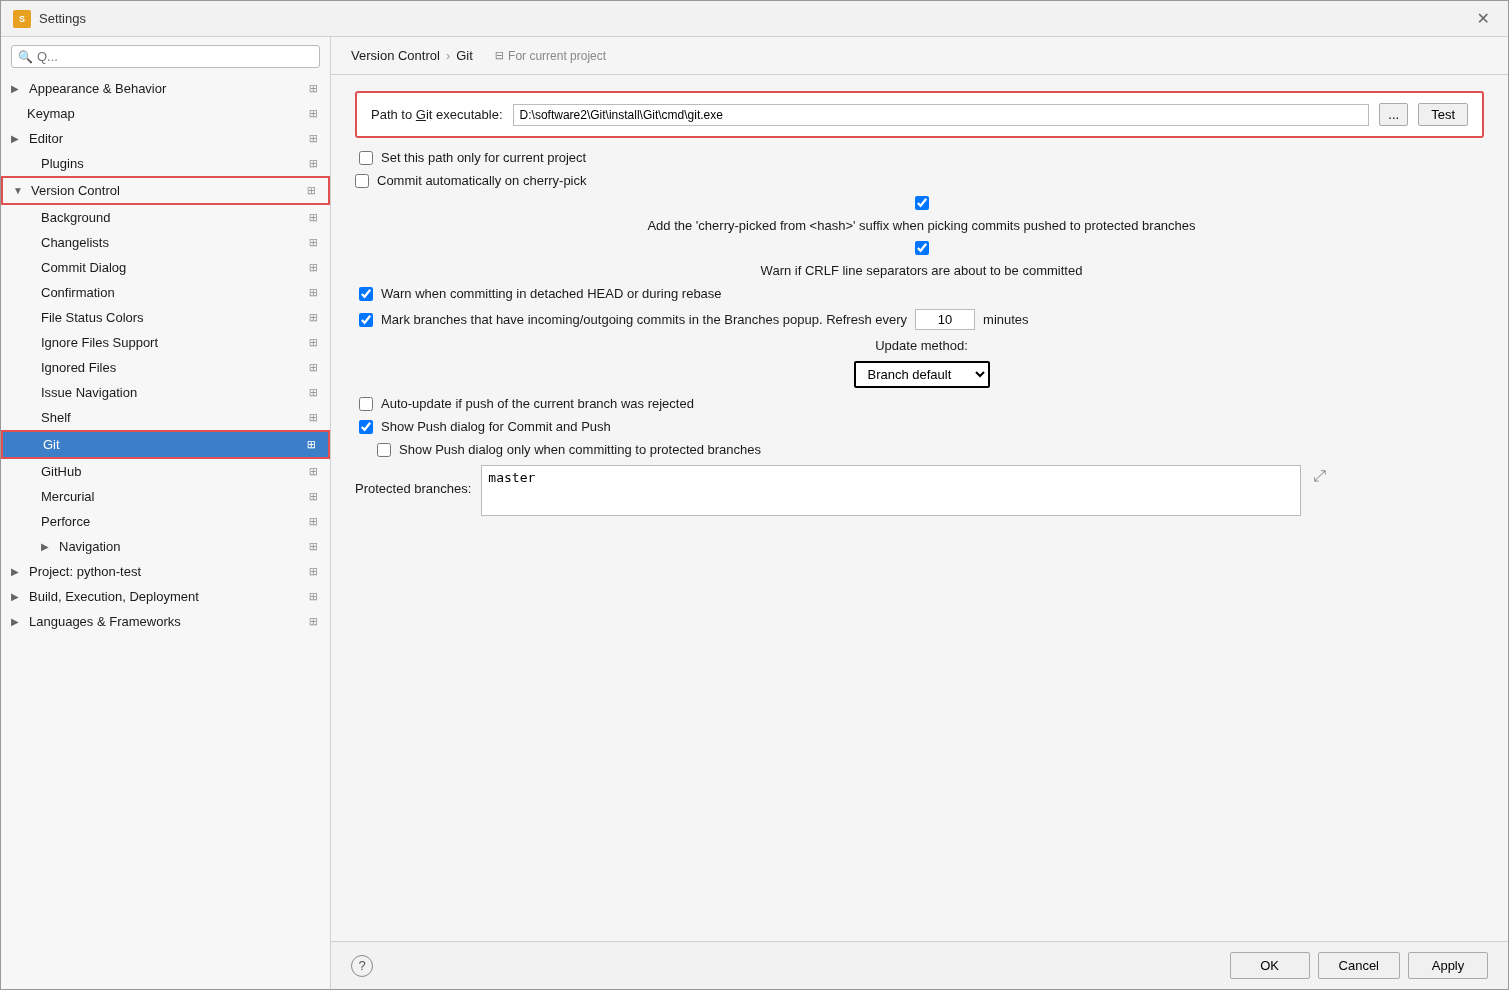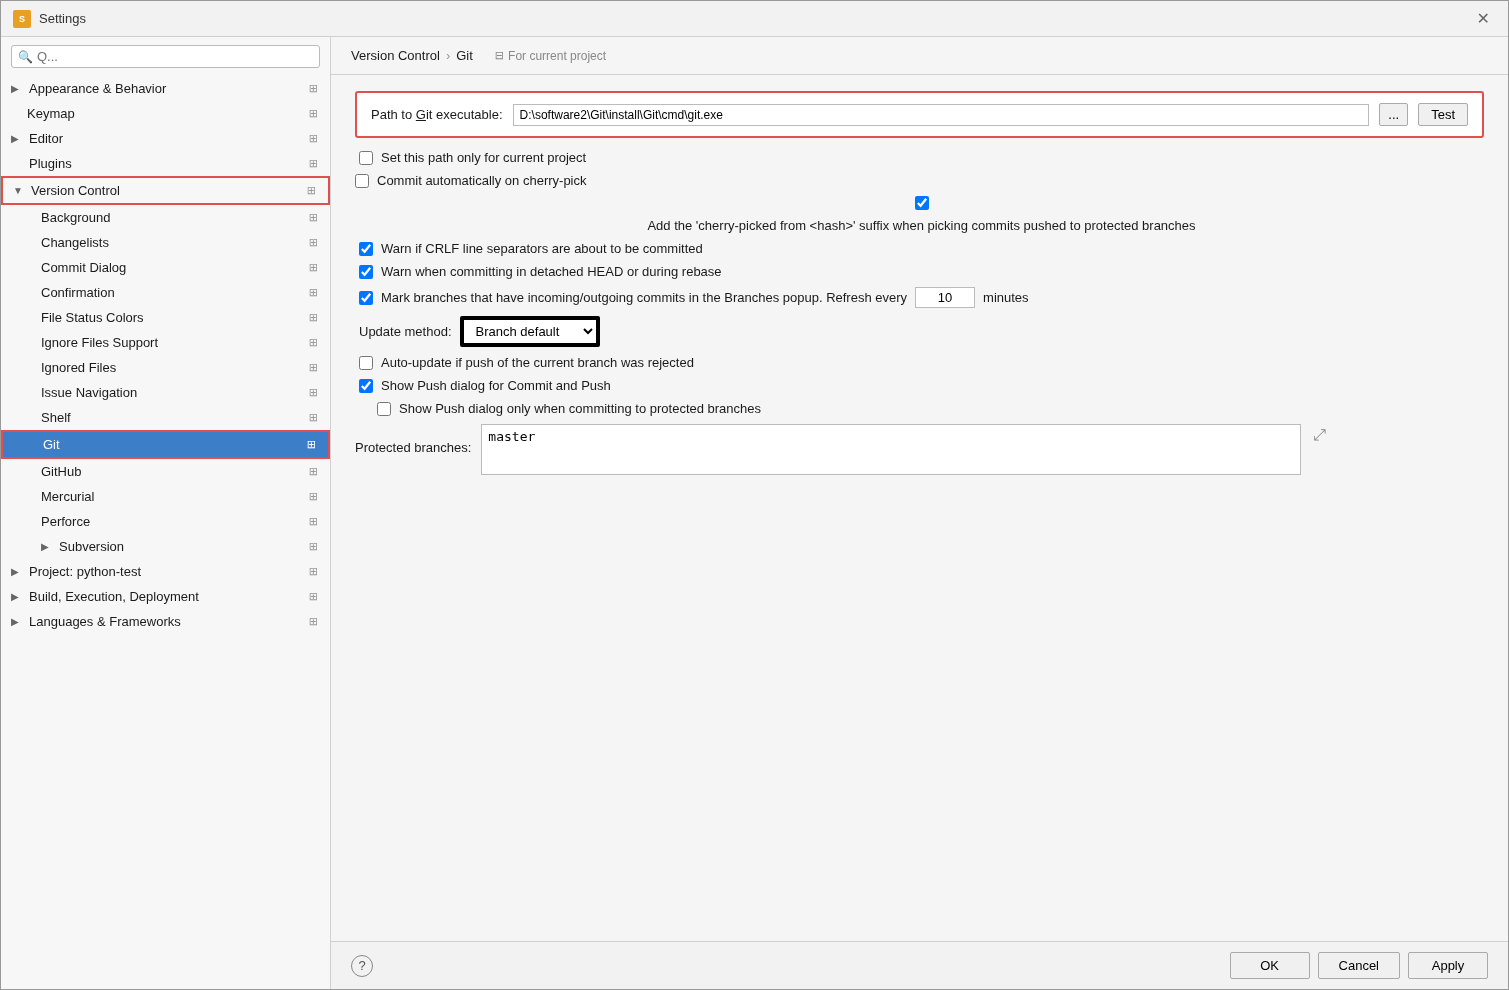--- a/index.html
+++ b/index.html
@@ -232,28 +232,29 @@
       font-size: 13px;
       text-align: center;
     }
 
     .update-method-row {
       display: flex;
       align-items: center;
       margin-bottom: 8px;
       gap: 8px;
       padding-left: 4px;
+      flex-direction: column;
     }
 
     .update-method-label { font-size: 13px; }
 
     .update-method-select {
       padding: 3px 20px 3px 8px;
       font-size: 13px;
-      border: 4px solid #000000;
+      border: 2px solid #000000;
       background: white;
       appearance: auto;
       cursor: pointer;
       border-radius: 2px;
     }
 
     .protected-branches-row {
       display: flex;
       align-items: flex-start;
       gap: 10px;
@@ -356,21 +357,21 @@
         <span class="nav-item-label">Keymap</span>
         <span class="nav-item-icon">⊞</span>
       </div>
 
       <div class="nav-item nav-parent">
         <span class="nav-item-arrow">▶</span>
         <span class="nav-item-label">Editor</span>
         <span class="nav-item-icon">⊞</span>
       </div>
 
-      <div class="nav-item" style="padding-left:28px;">
+      <div class="nav-item" style="padding-left:40px;">
         <span class="nav-item-label">Plugins</span>
         <span class="nav-item-icon">⊞</span>
       </div>
 
       <div class="nav-item nav-parent nav-version-control">
         <span class="nav-item-arrow">▼</span>
         <span class="nav-item-label">Version Control</span>
         <span class="nav-item-icon">⊞</span>
       </div>
 
@@ -434,21 +435,21 @@
         <span class="nav-item-icon">⊞</span>
       </div>
 
       <div class="nav-item nav-child">
         <span class="nav-item-label">Perforce</span>
         <span class="nav-item-icon">⊞</span>
       </div>
 
       <div class="nav-item nav-child">
         <span class="nav-item-arrow">▶</span>
-        <span class="nav-item-label">Subversion</span>
+        <span class="nav-item-label">Navigation</span>
         <span class="nav-item-icon">⊞</span>
       </div>
 
       <div class="nav-item nav-parent">
         <span class="nav-item-arrow">▶</span>
         <span class="nav-item-label">Project: python-test</span>
         <span class="nav-item-icon">⊞</span>
       </div>
 
       <div class="nav-item nav-parent">
@@ -495,21 +496,21 @@
         <div class="setting-row" style="">
           <input type="checkbox" id="opt1" style="">
           <label for="opt1">Commit automatically on cherry-pick</label>
         </div>
 
         <div class="setting-row" style="margin-left:4px;flex-direction:column;">
           <input type="checkbox" id="opt2" checked="" style="">
           <label for="opt2">Add the 'cherry-picked from &lt;hash&gt;' suffix when picking commits pushed to protected branches</label>
         </div>
 
-        <div class="setting-row" style="margin-left:4px;">
+        <div class="setting-row" style="margin-left:4px;flex-direction:column;">
           <input type="checkbox" id="opt3" checked="" style="">
           <label for="opt3">Warn if CRLF line separators are about to be committed</label>
         </div>
 
         <div class="setting-row" style="margin-left:4px;">
           <input type="checkbox" id="opt4" checked="" style="">
           <label for="opt4">Warn when committing in detached HEAD or during rebase</label>
         </div>
 
         <div class="setting-row" style="margin-left:4px;">

